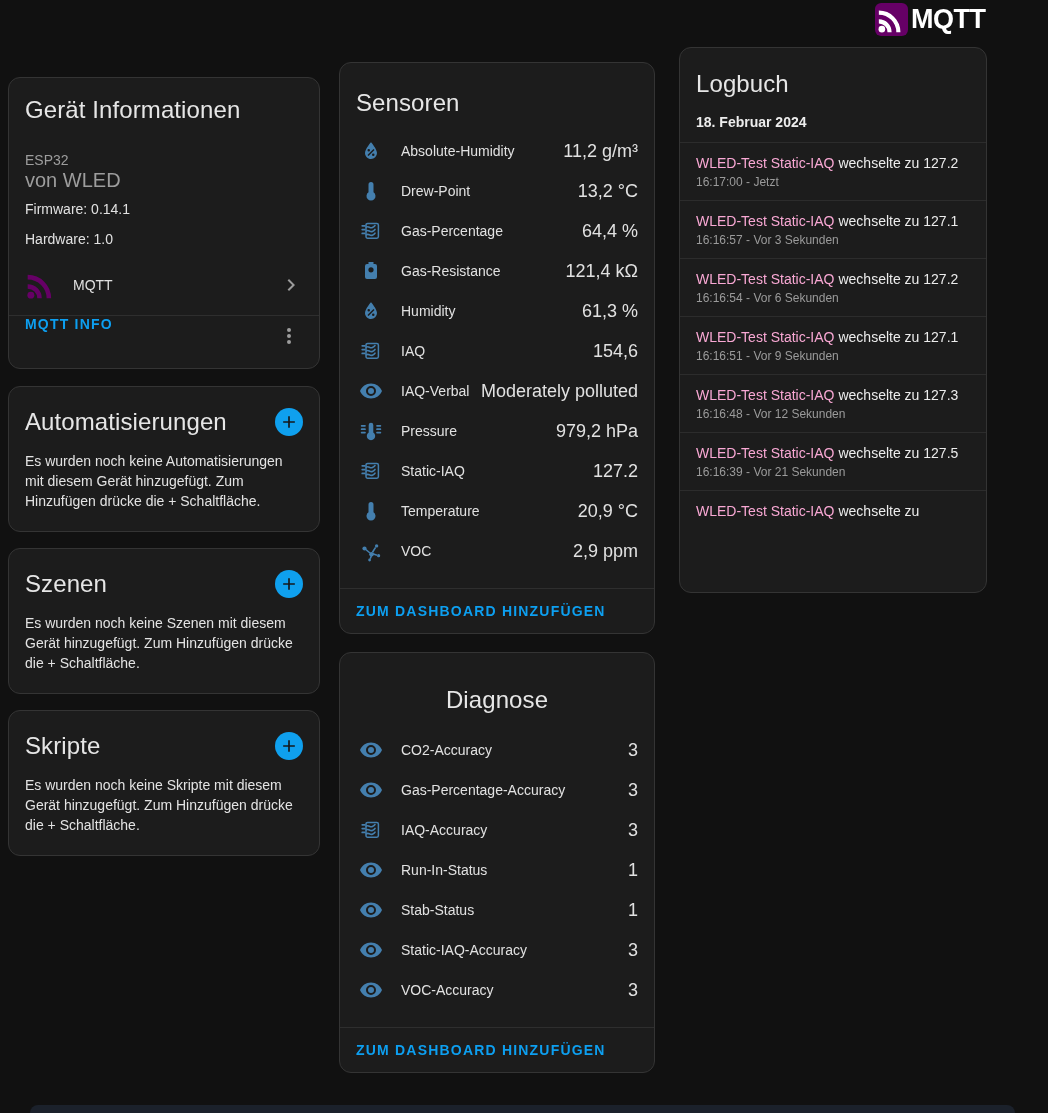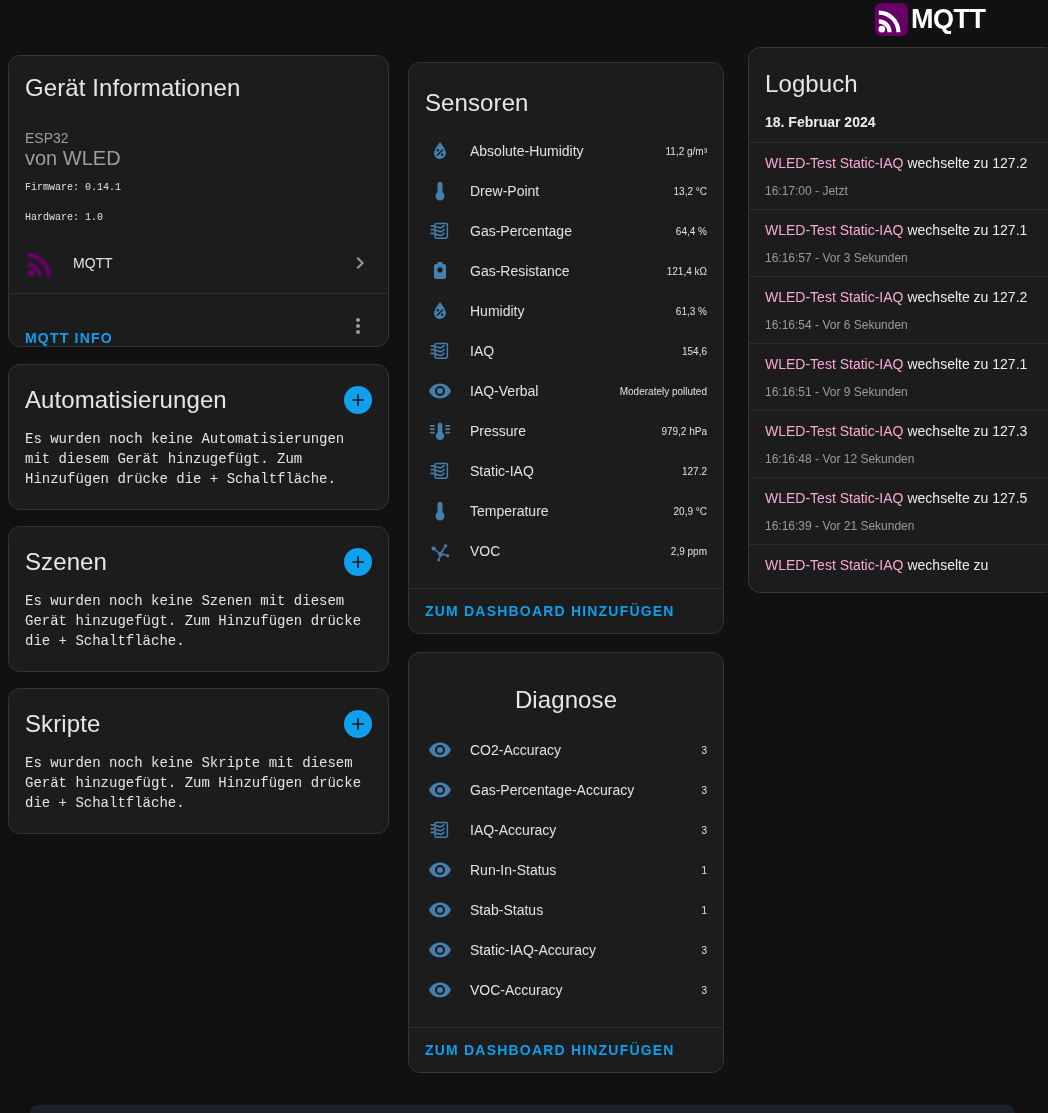--- a/index.html
+++ b/index.html
@@ -16,88 +16,88 @@
   
   .topbar { position:absolute; top:3px; left:0; right:0; height:38px; }
   .brand { position:absolute; top:0; left:875px; display:flex; align-items:center; gap:3px; }
   .brand-mark { width:33px; height:33px; display:inline-flex; }
   .brand-mark svg { width:33px; height:33px; }
   .brand-text { font-size:27px; font-weight:800; color:#ffffff; letter-spacing:-0.5px; }
 
   
   .columns { position:absolute; top:0; left:8px; display:flex; align-items:flex-start; }
   .col { display:flex; flex-direction:column; }
-  .col1 { width:381px; margin-top:55px; }
+  .col1 { width:312px; margin-top:77px; }
   .col2 { width:316px; margin-left:19px; margin-top:62px; }
   .col3 { width:308px; margin-left:24px; margin-top:47px; }
 
   .card {
     background:#1c1c1c;
     border:1px solid #343434;
     border-radius:12px;
     width:100%;
   }
   .card-title { margin:0; font-size:24px; font-weight:400; line-height:32px; color:#e6e6e6; letter-spacing:0.1px; }
   .divider { border-top:1px solid #2e2e2e; height:0; }
   .muted { color:#9d9d9d; }
 
   
   .card-device { padding:16px 16px 0 16px; margin-bottom:17px; }
   .dev-model { font-size:14px; line-height:20px; margin-top:24px; }
   .dev-manuf { font-size:20px; line-height:20px; }
-  .dev-meta  { font-size:10px; line-height:21px; margin-top:9px; color:#e1e1e1;font-family:Liberation Mono, monospace; }
+  .dev-meta  { font-size:14px; line-height:21px; margin-top:9px; color:#e1e1e1; }
   .integration-row { display:flex; align-items:center; height:40px; margin-top:15px; cursor:pointer; }
   .int-icon { width:32px; height:32px; display:inline-flex; }
   .int-icon svg { width:32px; height:32px; }
   .int-label { flex:1; margin-left:16px; font-size:14px; color:#e1e1e1; }
   .chevron { width:24px; height:24px; color:#9b9b9b; display:inline-flex; }
   .chevron svg { width:24px; height:24px; }
   .card-device .divider { margin:10px -16px 0 -16px; }
-  .card-actions { margin:0 -16px; height:52px; display:flex; align-items:flex-end; justify-content:space-between; padding:0 10px 0 16px; }
+  .card-actions { margin:0 -16px; height:52px; display:flex; align-items:flex-start; justify-content:space-between; padding:0 10px 0 16px; }
 
   button { background:none; border:none; cursor:pointer; font-family:inherit; padding:0; }
   .text-btn {
     color:#0d9ff0; font-size:14px; font-weight:700; letter-spacing:1.2px; text-transform:uppercase;
   }
   .icon-btn { width:40px; height:40px; color:#9d9d9d; display:flex; align-items:center; justify-content:center; border-radius:50%; }
   .icon-btn svg { width:24px; height:24px; }
 
   
   .card-empty { padding:16px; margin-bottom:16px; }
   .empty-header { display:flex; align-items:center; justify-content:space-between; height:38px; }
   .plus-btn {
     width:28px; height:28px; border-radius:50%; background:#0fa0ee;
     display:flex; align-items:center; justify-content:center; flex:none;
   }
   .plus-btn svg { width:20px; height:20px; fill:#16181b; }
-  .empty-text { margin:10px 0 4px 0; font-size:14px; line-height:20px; color:#e3e3e3;font-family:Liberation Mono, monospace; }
+  .empty-text { margin:10px 0 4px 0; font-size:14px; line-height:20px; color:#e3e3e3; }
 
   
   .card-entities { padding-top:24px; margin-bottom:18px; }
   .card-entities .card-title { padding:0 16px; }
   .card-diagnose .card-title { margin-top:7px;text-align:center; }
   .entity-list { margin-top:12px; }
   .card-diagnose .entity-list { margin-top:14px; }
   .entity-row { display:flex; align-items:center; height:40px; padding:0 16px 0 19px; cursor:pointer; }
   .row-icon { width:24px; height:24px; color:#447fae; display:inline-flex; flex:none; }
   .row-icon svg { width:24px; height:24px; }
   .row-label { margin-left:18px; font-size:14px; color:#e1e1e1; white-space:nowrap; }
-  .row-value { margin-left:auto; font-size:10px; color:#e1e1e1; white-space:nowrap; padding-left:8px; }
+  .row-value { margin-left:auto; font-size:18px; color:#e1e1e1; white-space:nowrap; padding-left:8px; }
   .card-entities .divider { margin-top:17px; }
   .entities-actions { height:44px; display:flex; align-items:center; padding:0 16px; }
 
   
   .card-logbook { height:546px; overflow:hidden; padding:0; }
   .lb-title { padding:20px 16px 0 16px; }
   .lb-date { padding:14px 16px 12px 16px; font-size:14px; font-weight:700; color:#ededed; }
   .log-entry { border-top:1px solid #2c2c2c; padding:10px 16px 9px 16px; }
   .log-line1 { font-size:14px; line-height:20px; }
   .log-link { color:#f9a8d4; text-decoration:none; margin-right:4px; cursor:pointer; }
   .log-action { color:#ececec; font-weight:500; }
-  .log-time { font-size:12px; line-height:17px; color:#9b9b9b; margin-top:10px; }
+  .log-time { font-size:12px; line-height:17px; color:#9b9b9b; margin-top:1px; }
 
   
   .bottom-strip {
     position:absolute; left:30px; right:33px; bottom:0; height:8px;
     background:#1b212b; border-radius:10px 10px 0 0;
   }
 </style>
 </head>
 <body>
 

